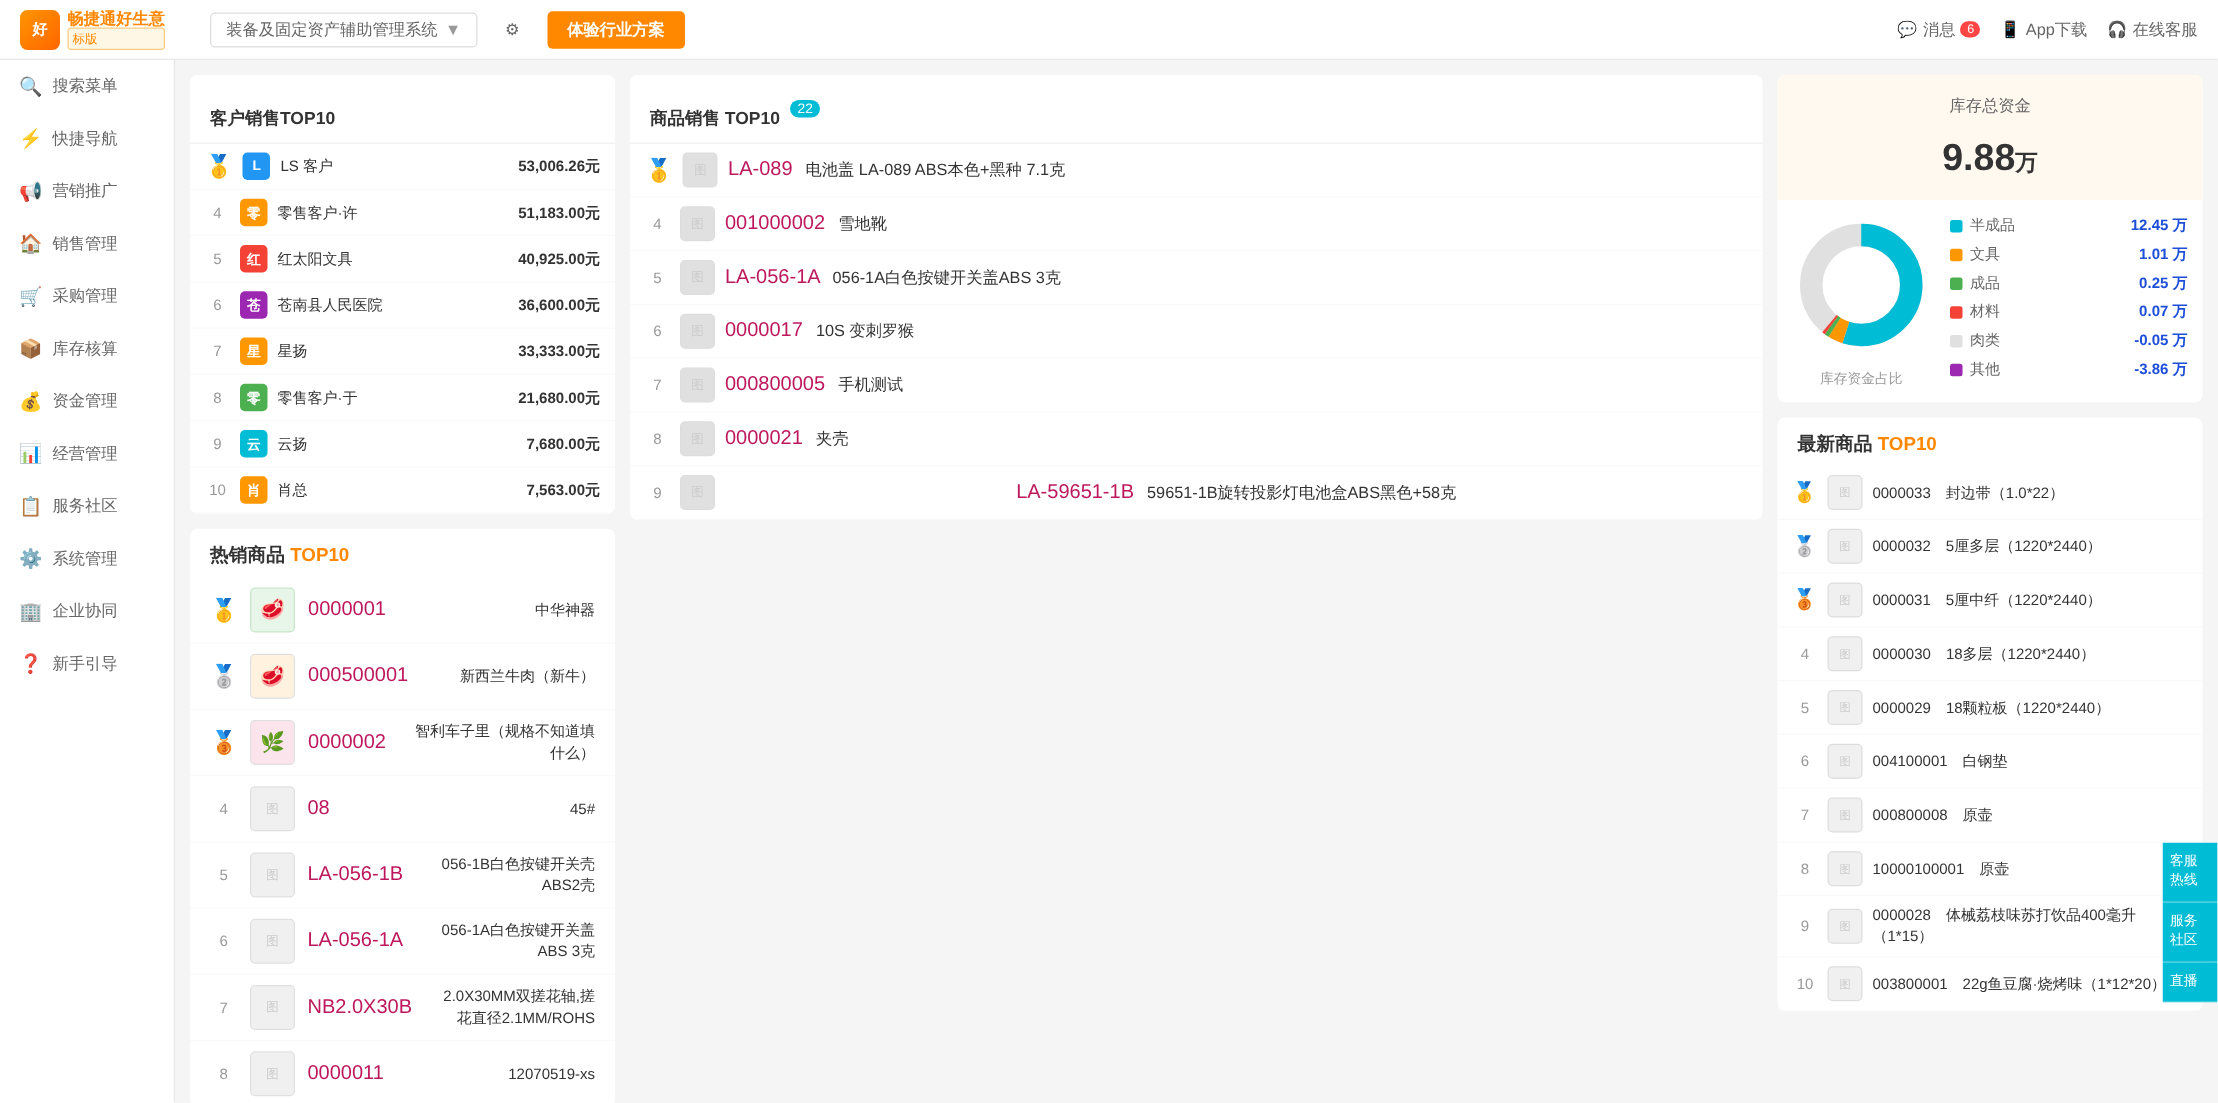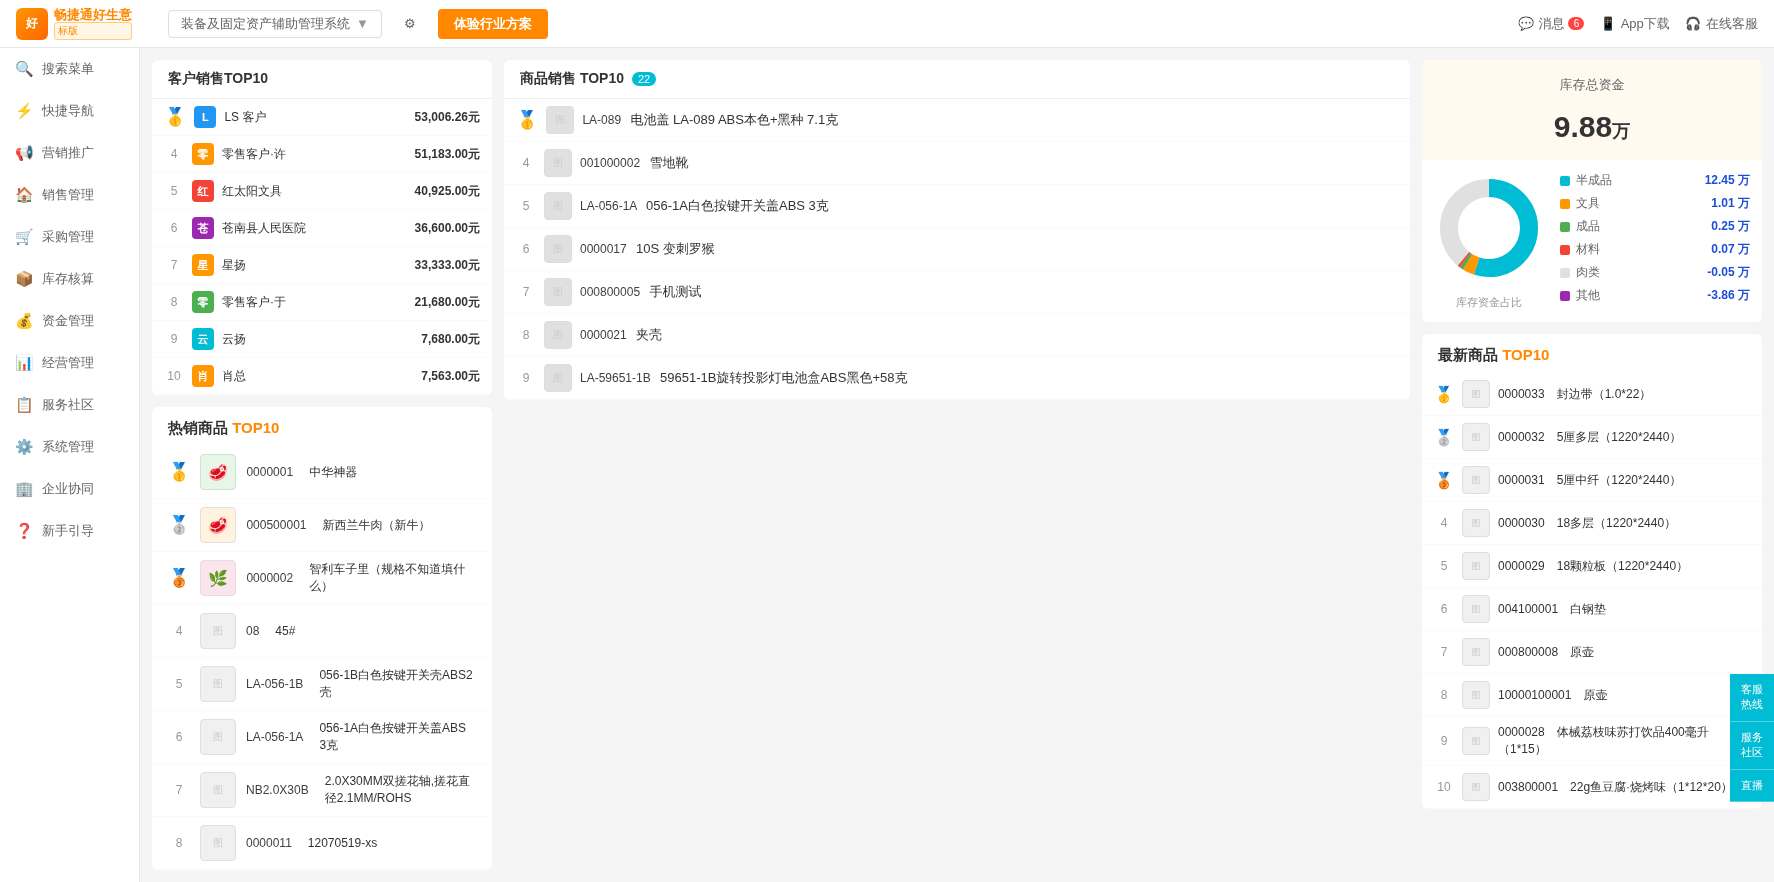--- a/index.html
+++ b/index.html
@@ -34,54 +34,54 @@
     .ranking-row { display: flex; align-items: center; padding: 7px 12px; border-bottom: 1px solid #fafafa; gap: 8px; }
     .rank-num { width: 20px; text-align: center; font-size: 12px; color: #999; }
     .rank-avatar { width: 22px; height: 22px; border-radius: 4px; display: flex; align-items: center; justify-content: center; font-size: 11px; font-weight: bold; color: #fff; }
     .rank-name { flex: 1; color: #333; font-size: 12px; }
     .rank-amount { color: #333; font-size: 12px; font-weight: bold; }
 
     
     .hot-products { background: #fff; border-radius: 6px; overflow: hidden; }
     .hot-prod-row { display: flex; align-items: center; padding: 8px 16px; border-bottom: 1px solid #fafafa; gap: 10px; }
     .prod-thumb { width: 36px; height: 36px; background: #f0f0f0; border-radius: 4px; border: 1px solid #e0e0e0; display: flex; align-items: center; justify-content: center; color: #999; font-size: 10px; overflow: hidden; }
-    .prod-code { color: #404040; font-size: 12px; margin-right: 6px; }
-    .prod-name { color: #333; font-size: 12px; flex: 1; }
+    .prod-code { color: #be185d; font-size: 16px; margin-right: 6px; }
+    .prod-name { color: #333; font-size: 12px; flex: 1; text-align: right; }
 
     
     .chart-area { display: flex; align-items: center; gap: 16px; padding: 12px; }
     .legend-list { flex: 1; }
     .legend-item { display: flex; align-items: center; gap: 6px; margin-bottom: 6px; font-size: 12px; }
     .legend-dot { width: 10px; height: 10px; border-radius: 2px; flex-shrink: 0; }
     .legend-name { flex: 1; color: #666; }
     .legend-val { color: #1d4ed8; font-weight: bold; }
 
     
     .new-prod-row { display: flex; align-items: center; padding: 7px 12px; border-bottom: 1px solid #fafafa; gap: 8px; }
     .new-rank-num { width: 20px; text-align: center; font-size: 12px; color: #999; }
     .new-prod-thumb { width: 28px; height: 28px; background: #f0f0f0; border-radius: 4px; border: 1px solid #ddd; display: flex; align-items: center; justify-content: center; color: #ccc; font-size: 9px; }
     .new-prod-info { flex: 1; font-size: 12px; color: #333; }
 
     
     .float-btns { position: fixed; right: 0; bottom: 80px; display: flex; flex-direction: column; z-index: 200; }
-    .float-btn { background: #00bcd4; color: #fff; padding: 8px 6px; font-size: 11px; writing-mode: horizontal-tb; text-align: center; cursor: pointer; border-bottom: 1px solid rgba(255,255,255,0.3); width: 44px; line-height: 1.4; }
+    .float-btn { background: #00bcd4; color: #fff; padding: 8px 6px; font-size: 11px; writing-mode: horizontal-tb; cursor: pointer; border-bottom: 1px solid rgba(255,255,255,0.3); width: 44px; line-height: 1.4; }
 
     
     .customer-rank-panel { background: #fff; border-radius: 6px; overflow: hidden; margin-bottom: 12px; }
 
     
     .prod-rank-panel { background: #fff; border-radius: 6px; overflow: hidden; margin-bottom: 12px; flex: 1; }
 
     .section-header { font-size: 15px; font-weight: bold; color: #333; padding: 12px 16px 8px; }
     .section-header span { color: #ff8800; }
 
     .content-wrapper { display: grid; grid-template-columns: 340px 1fr 340px; gap: 12px; padding: 12px; }
 
     .panel-header { display: flex; align-items: center; padding: 10px 16px; border-bottom: 1px solid #f0f0f0; }
-    .panel-header-title { font-size: 14px; font-weight: bold; color: #333; }
+    .panel-header-title { font-size: 14px; font-weight: bold; color: #333; margin-top: 16px; }
   </style>
 </head>
 <body>
 
 <div class="header">
   <div class="logo-area">
     <div class="logo-icon">好</div>
     <div>
       <div class="logo-text">畅捷通好生意</div>
       <div class="logo-badge">标版</div>
@@ -347,21 +347,21 @@
             <span class="rank-num">8</span>
             <div style="width:28px;height:28px;background:#e0e0e0;border-radius:4px;display:flex;align-items:center;justify-content:center;color:#ccc;font-size:10px;border:1px solid #ddd;">图</div>
             <div style="flex:1;">
               <span class="prod-code">0000021 </span>
               <span>夹壳</span>
             </div>
           </div>
           <div class="ranking-row">
             <span class="rank-num">9</span>
             <div style="width:28px;height:28px;background:#e0e0e0;border-radius:4px;display:flex;align-items:center;justify-content:center;color:#ccc;font-size:10px;border:1px solid #ddd;">图</div>
-            <div style="flex:1;">
+            <div style="flex:1;text-align:center;">
               <span class="prod-code">LA-59651-1B </span>
               <span>59651-1B旋转投影灯电池盒ABS黑色+58克</span>
             </div>
           </div>
         </div>
       </div>
 
       <div>
 
         <div style="background:#fff;border-radius:6px;margin-bottom:12px;overflow:hidden;">

